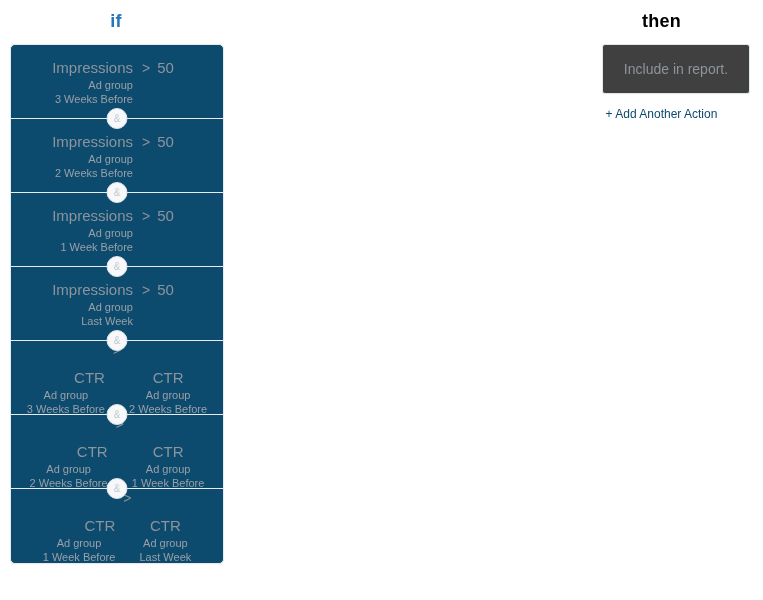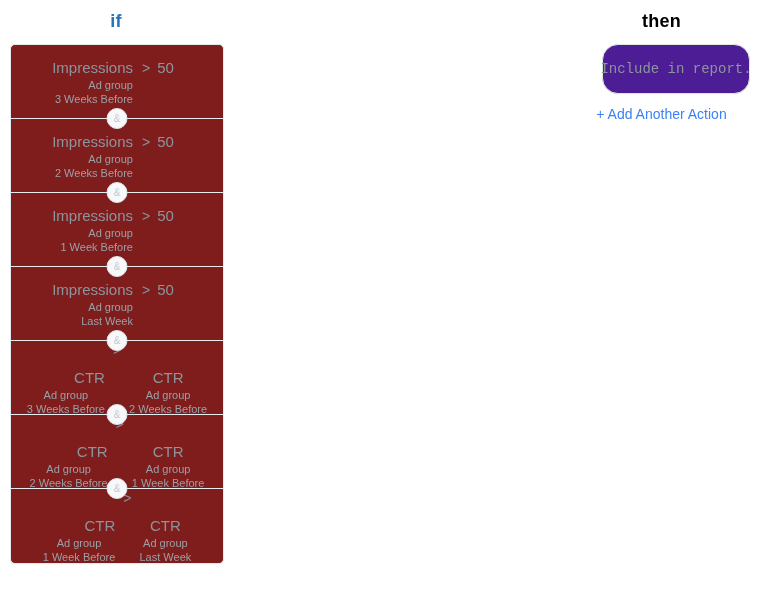--- a/index.html
+++ b/index.html
@@ -46,21 +46,21 @@
   }
   .heading-if   { color: #2176bd; }
   .heading-then { color: #000000; }
 
   
   .cond-card {
     position: absolute;
     left: 10px;
     top: 44px;
     width: 212px;
-    background: #7f1d1d;
+    background: #0c4a6e;
     border: 1px solid #e6e9ee;
     border-radius: 5px;
     box-shadow: 0 1px 1px rgba(0,0,0,0.02);
     overflow: visible;
   }
 
   .cond-row {
     position: relative;
     height: 74px;
     box-sizing: border-box;
@@ -166,50 +166,49 @@
     line-height: 1;
     color: #c3c8ce;
     z-index: 3;
     user-select: none;
   }
 
   
   .add-link {
     display: block;
     text-align: center;
-    font-size: 14px;
-    color: #3b82f6;
+    font-size: 12px;
+    color: #0c4a6e;
     text-decoration: none;
     line-height: 18px;
     white-space: nowrap;
     user-select: none;
   }
   .add-condition {
     position: absolute;
     left: 0;
     width: 232px;
     top: 578px;
   }
 
   
   .action-card {
     position: absolute;
     left: 42px;
     top: 44px;
     width: 148px;
     height: 50px;
-    background: #4c1d95;
+    background: #404040;
     border: 1px solid #dfeade;
-    border-radius: 16px;
+    border-radius: 3px;
     box-sizing: border-box;
     display: flex;
     align-items: center;
     justify-content: center;
     box-shadow: 0 1px 1px rgba(0,0,0,0.02);
-    font-family: Liberation Mono, monospace;
   }
   .action-text {
     font-size: 14px;
     color: #8d949c;
     line-height: 18px;
     white-space: nowrap;
   }
   .add-action {
     position: absolute;
     left: 0;

